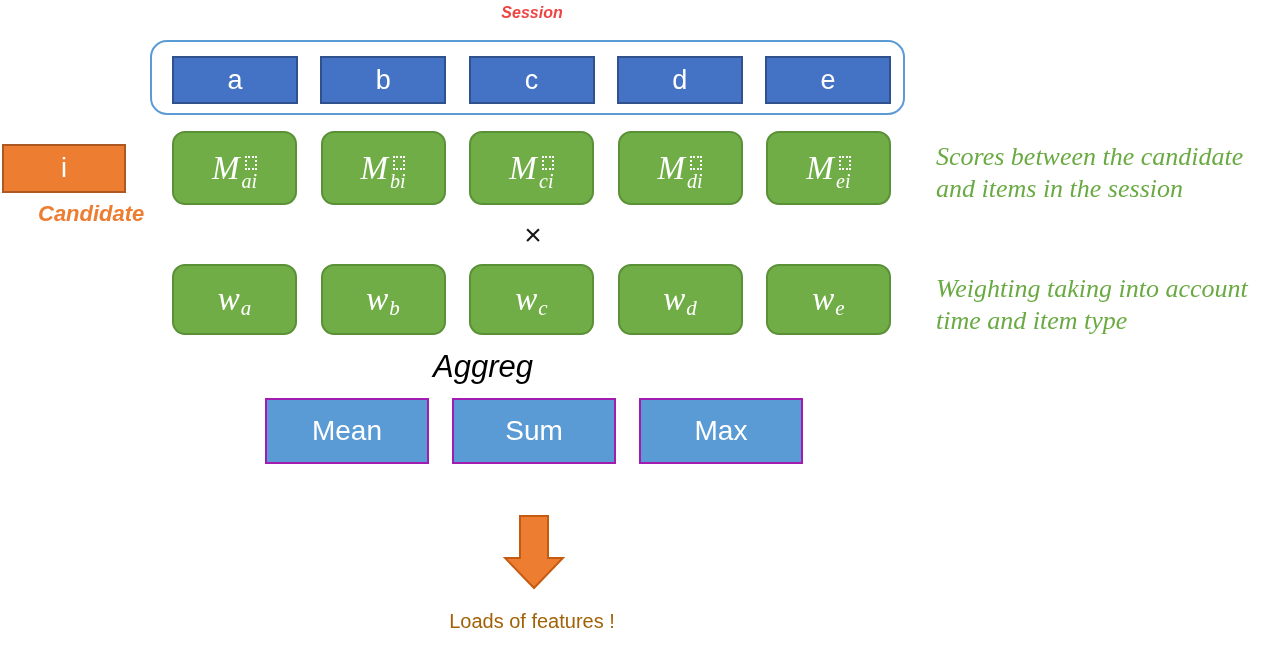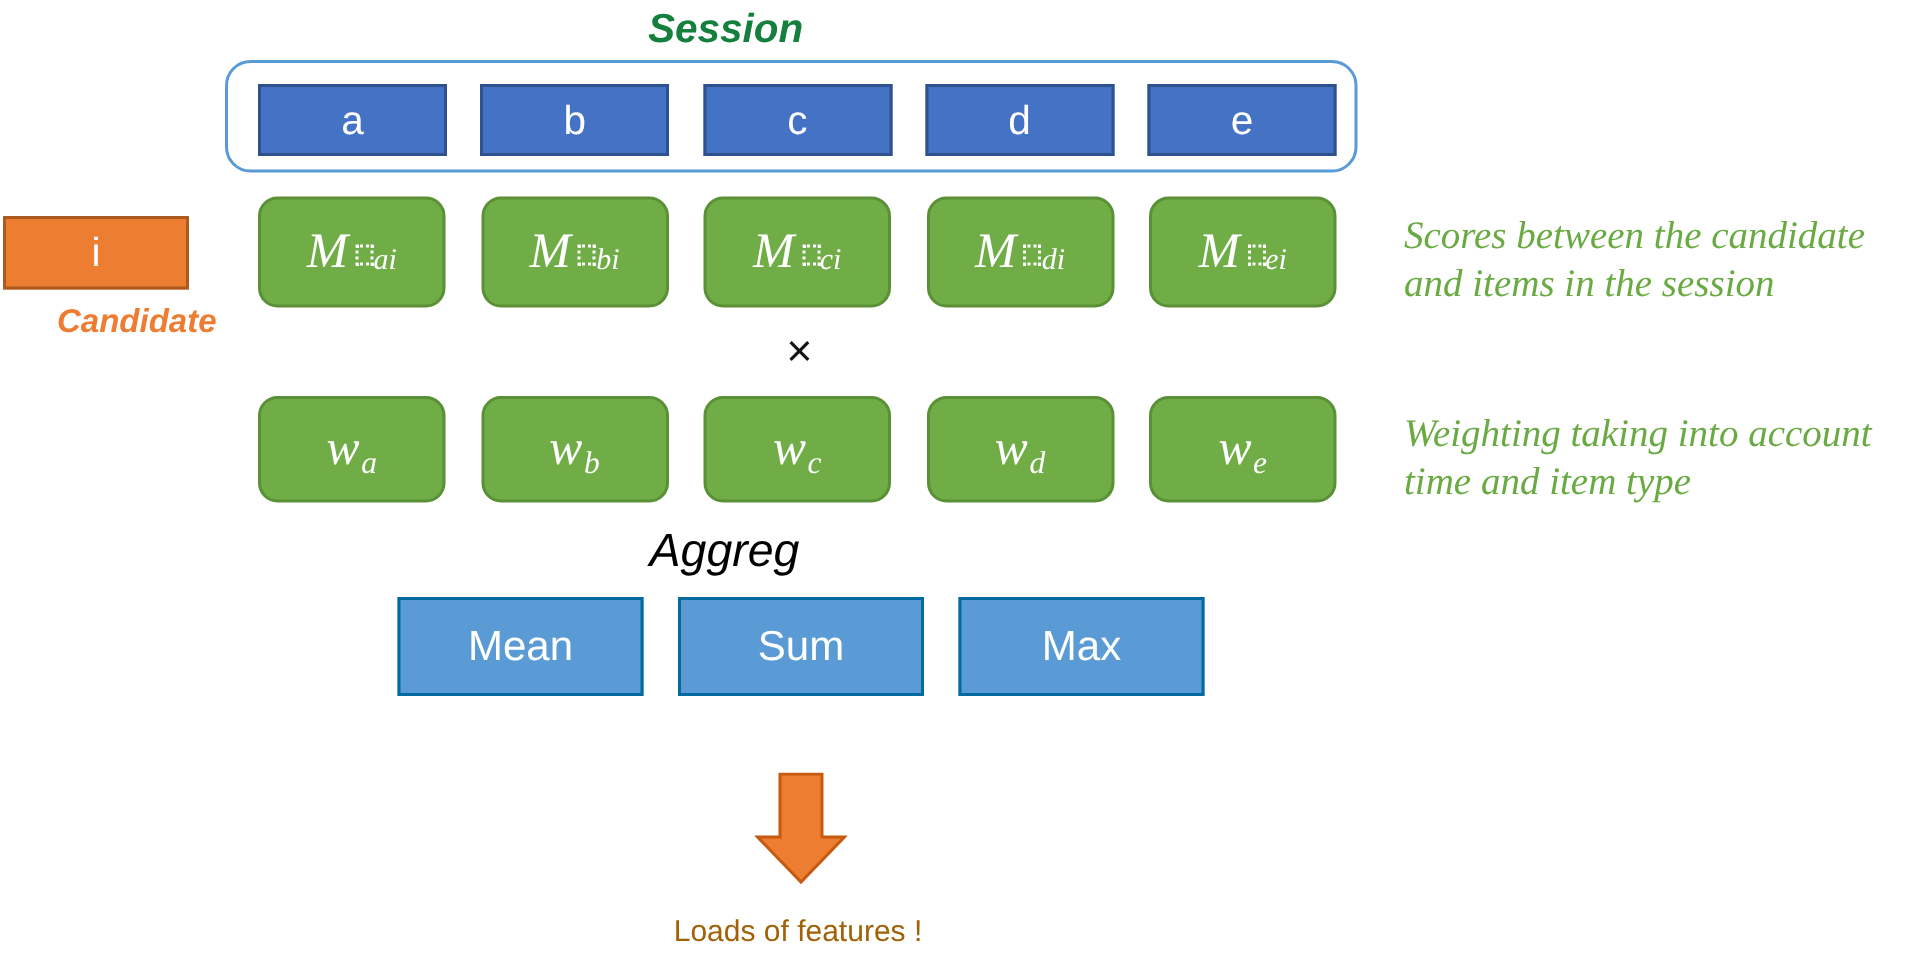--- a/index.html
+++ b/index.html
@@ -2,22 +2,22 @@
 <html><head>
 <meta charset="utf-8">
 <style>
   * { margin:0; padding:0; box-sizing:border-box; }
   html,body { width:1280px; height:652px; background:#ffffff; overflow:hidden;
               font-family:"Liberation Sans", sans-serif; position:relative; }
 
   .abs { position:absolute; }
 
   
-  .session-label { left:432px; top:4px; width:200px; 
-                   font-style:italic; font-weight:600; font-size:27px; color:#15803d; }
+  .session-label { left:432px; top:4px; width:200px; text-align:center;
+                   font-style:italic; font-weight:600; font-size:16px; color:#ef4444; }
   .session-container { left:150px; top:40px; width:755px; height:75px;
                        border:2px solid #5B9BD5; border-radius:17px; }
 
   .row5 { left:172px; width:719px; display:flex; justify-content:space-between; }
   .items-row { top:56px; }
   .item-box { width:126px; height:48px; background:#4472C4; border:2px solid #2F528F;
               color:#fff; font-size:27px; display:flex; align-items:center; justify-content:center; }
 
   
   .candidate-box { left:2px; top:144px; width:124px; height:49px; background:#ED7D31;
@@ -29,41 +29,41 @@
   
   .scores-row  { top:131px; }
   .weights-row { top:264px; }
   .green-box { width:125px; height:74px; background:#70AD47; border:2px solid #5a9036;
                border-radius:13px; color:#fff; display:flex; align-items:center; justify-content:center; }
   .weights-row .green-box { height:71px; }
 
   .math { display:flex; align-items:center; font-family:"Liberation Serif", serif;
           font-style:italic; color:#fff; }
   .math-base { font-size:33px; line-height:1; }
-  .m-stack { display:inline-flex; flex-direction:row; align-items:flex-start;
+  .m-stack { display:inline-flex; flex-direction:column; align-items:center;
              margin-left:2px; transform:translateY(5px); }
   .m-sup { width:12px; height:14px; border:2px dotted #fff; margin-left:3px; margin-bottom:1px; }
   .m-sub { font-size:20px; line-height:1; }
   .w-sub { font-size:21px; line-height:1; margin-left:1px; transform:translateY(9px); }
 
   
   .green-note { left:936px; width:344px; font-style:italic; font-size:26px;
                 line-height:32px; color:#6aaa43;font-family:Liberation Serif, serif; }
   .note-scores  { top:141px; }
   .note-weights { top:273px; }
 
   
   .times { left:510px; top:218px; width:46px; text-align:center;
            font-size:30px; color:#151515; font-weight:400; }
   .aggreg { left:433px; top:349px; width:200px; text-align:left;
             font-style:italic; font-size:31px; color:#000; }
 
   
   .agg-row { left:265px; top:398px; width:538px; display:flex; justify-content:space-between; }
-  .agg-box { width:164px; height:66px; background:#5B9BD5; border:2px solid #0369a1;
+  .agg-box { width:164px; height:66px; background:#5B9BD5; border:2px solid #a21caf;
              color:#fff; font-size:28px; display:flex; align-items:center; justify-content:center; }
 
   
   .down-arrow { left:503px; top:515px; }
   .result-label { left:332px; top:610px; width:400px; text-align:center;
                   font-size:20px; color:#a16207; }
 </style>
 </head>
 <body>
 

